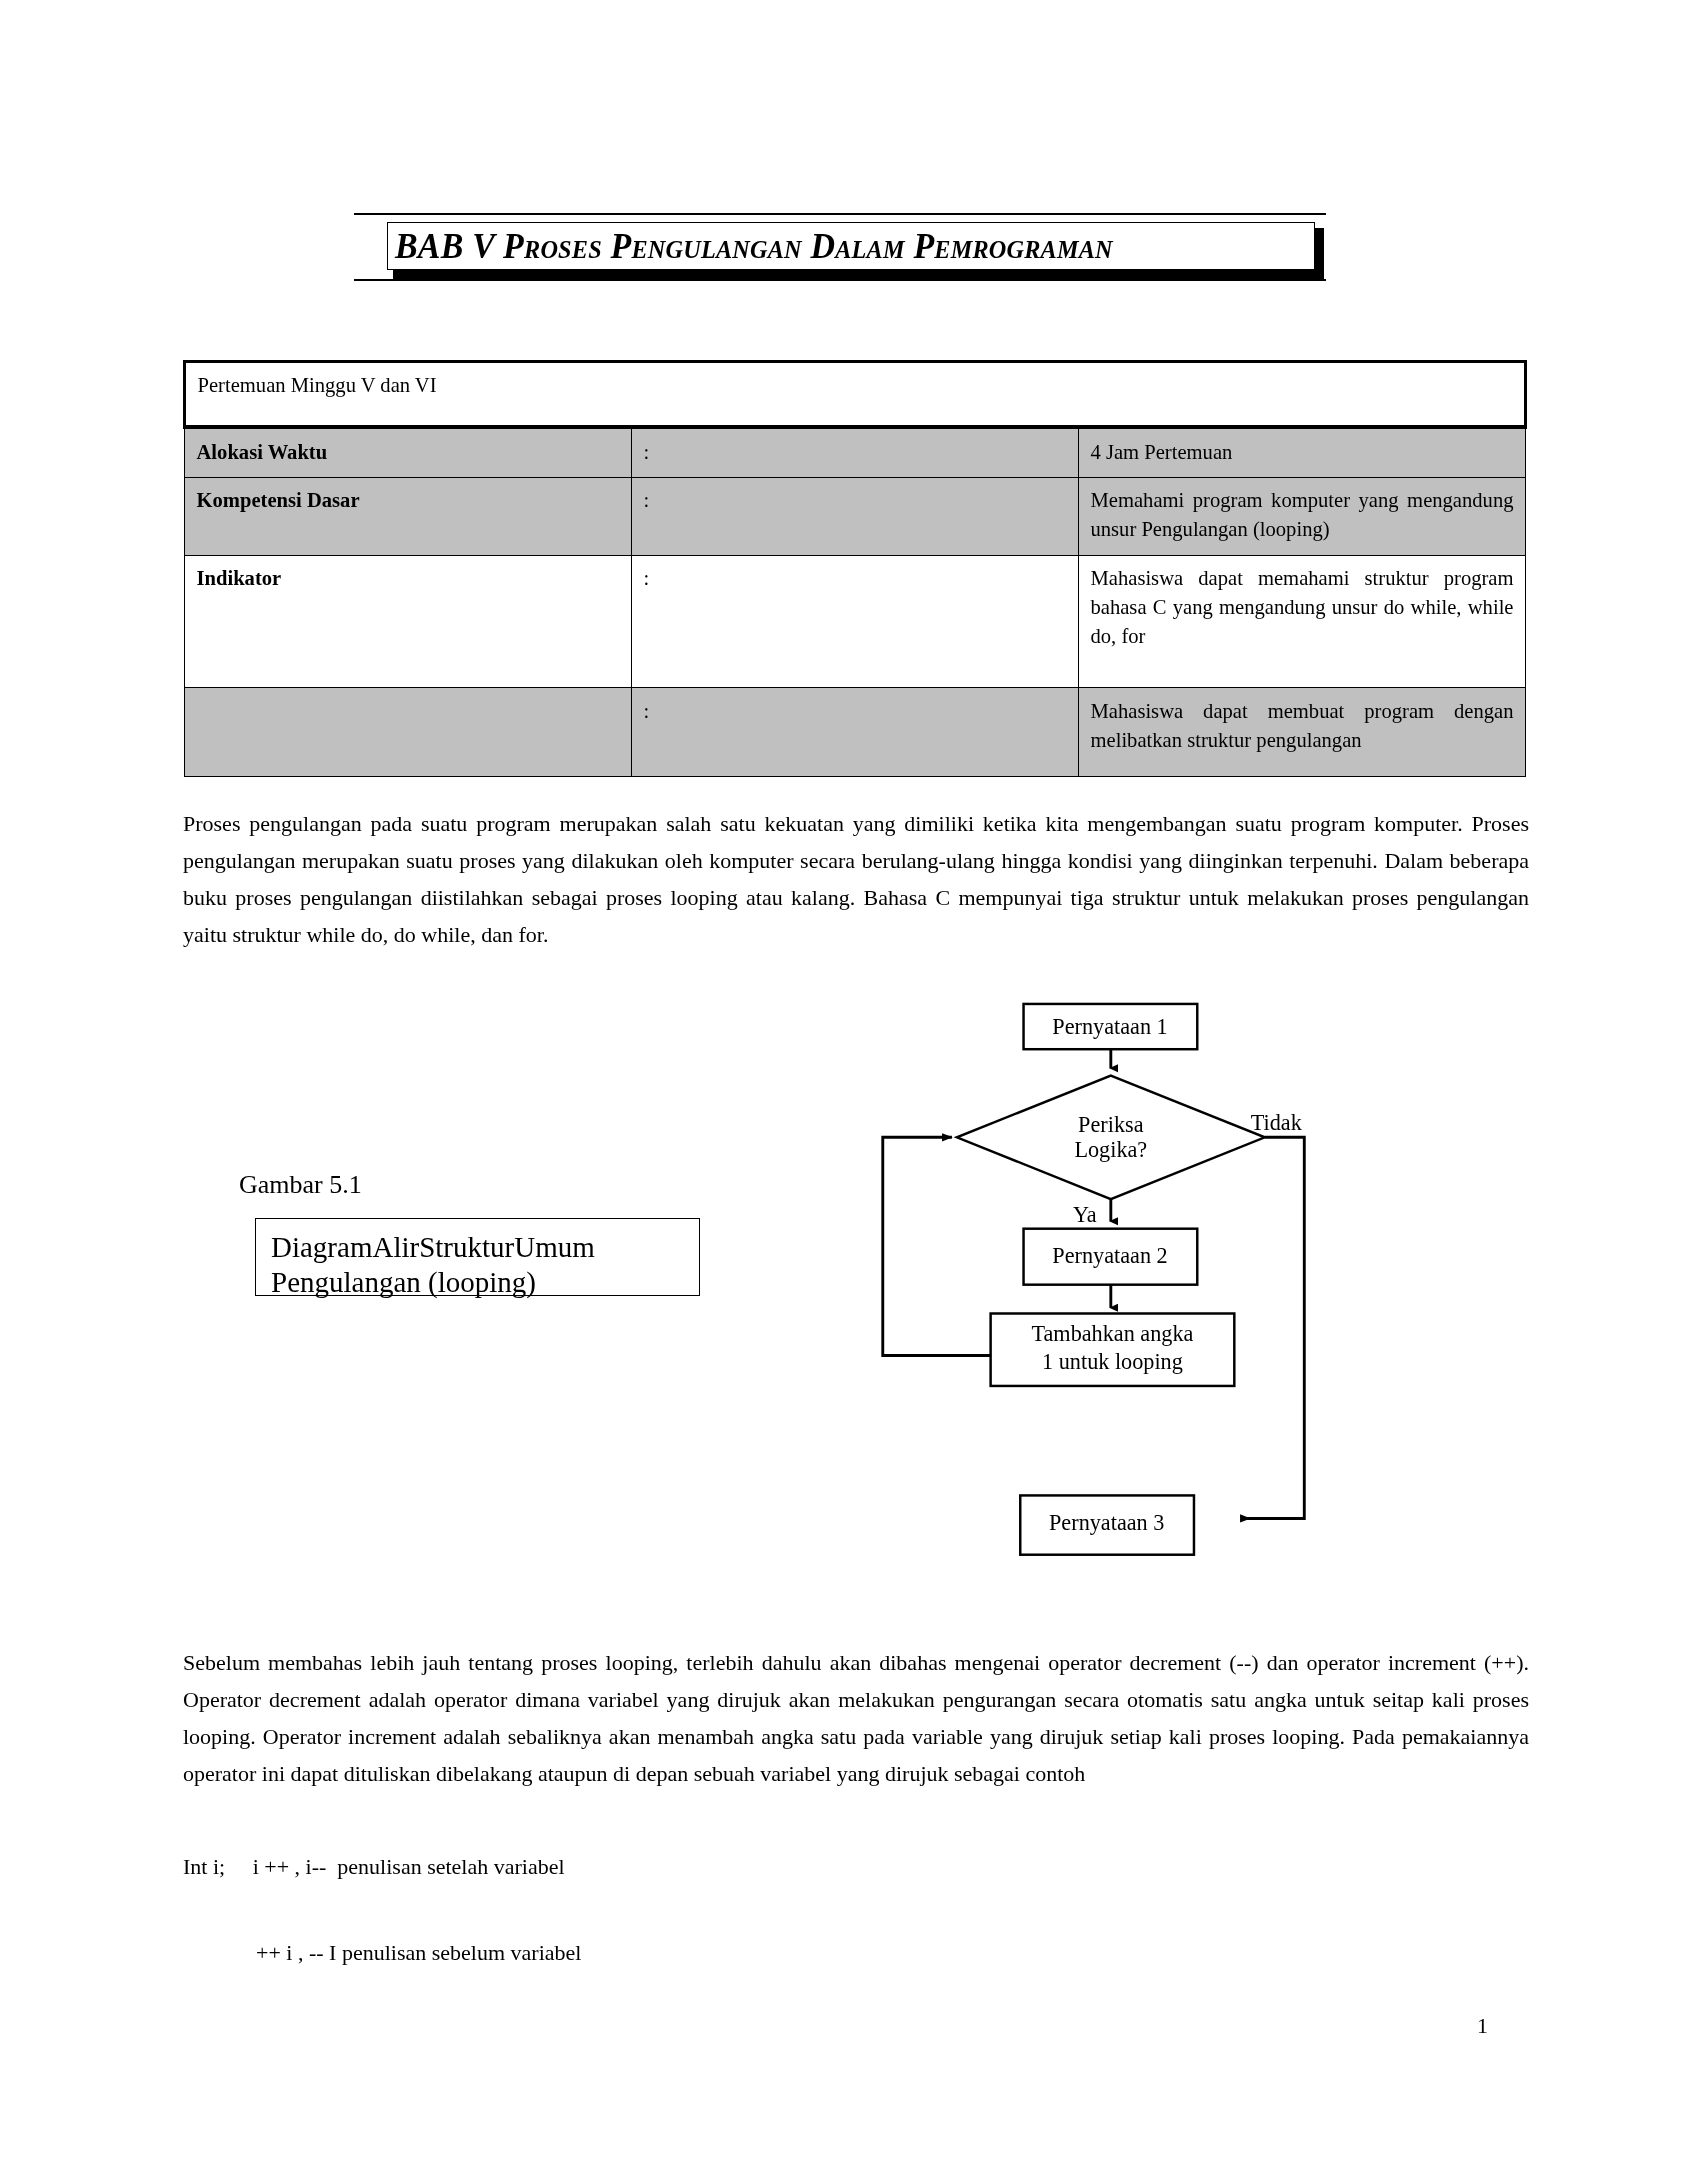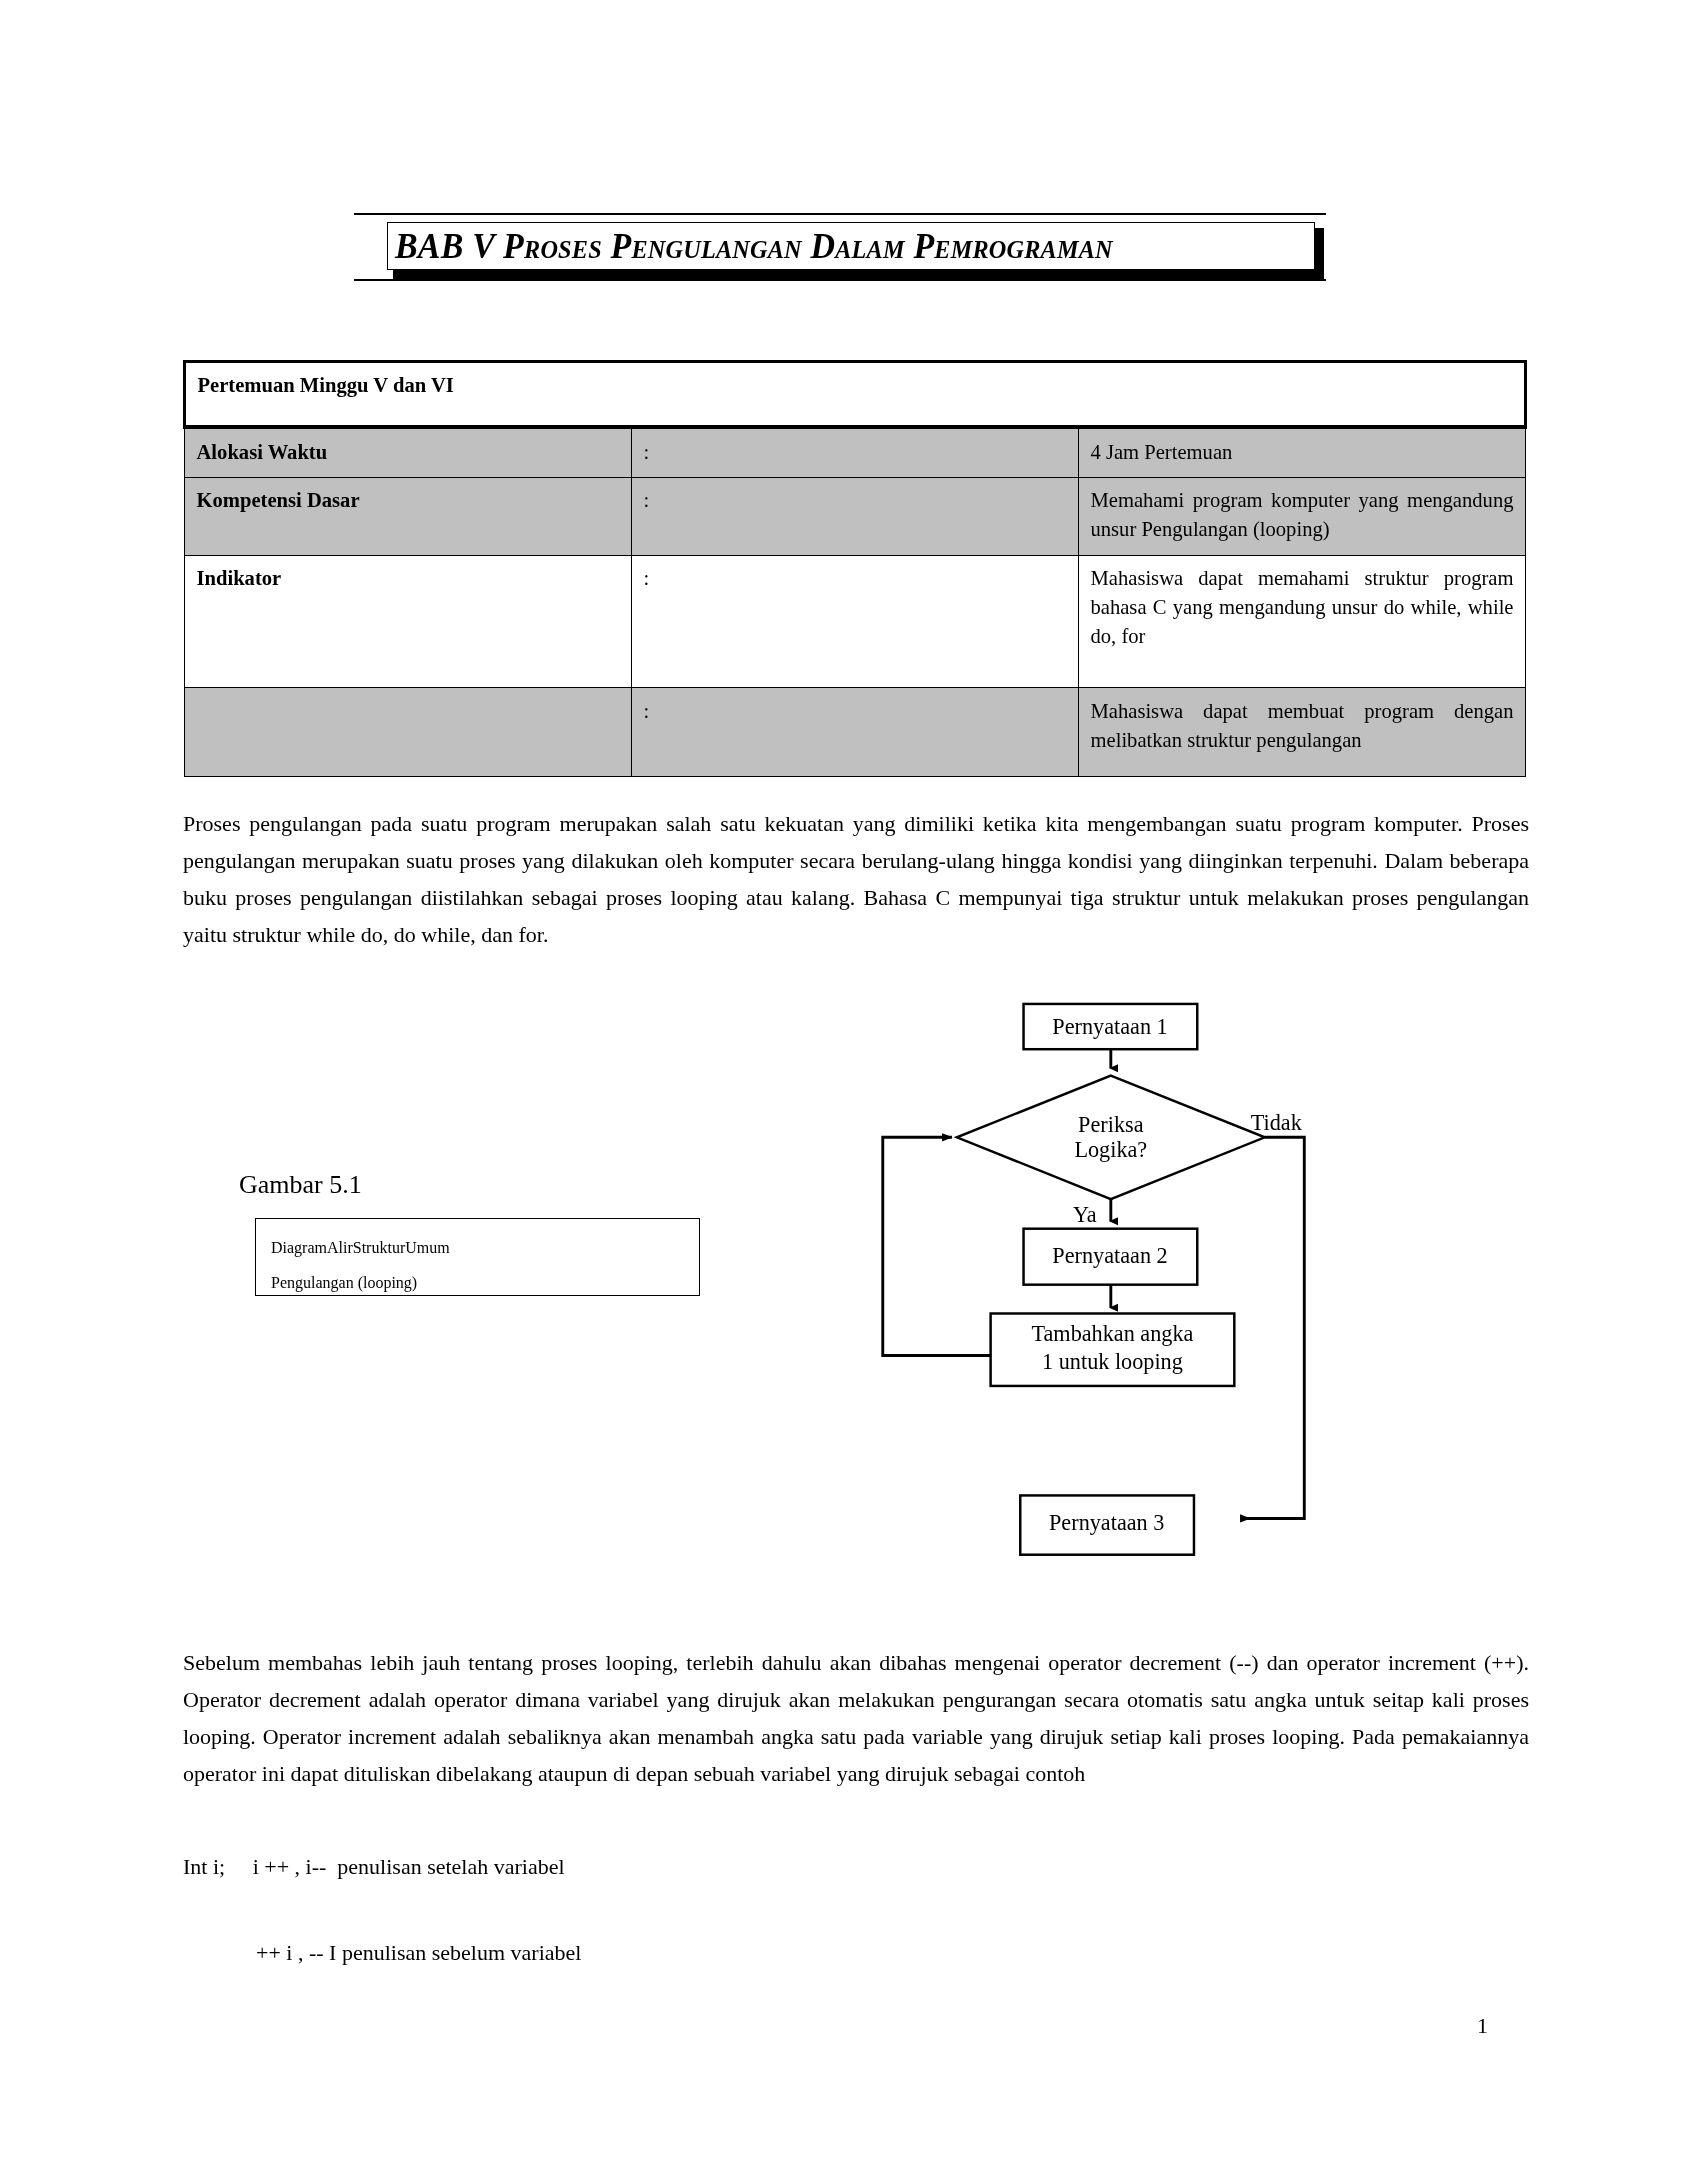--- a/index.html
+++ b/index.html
@@ -95,21 +95,21 @@
   .info-table tr.shade td { background: #c0c0c0; }
   .info-table tr.plain td { background: #ffffff; }
   .info-table td.c-label { width: 287px; font-weight: bold; }
   .info-table td.c-colon { width: 51px; text-align: left; }
   .info-table td.c-value { text-align: justify; text-align-last: left; }
   .info-table tr.hdr td {
     border-top: 3.3px solid #000;
     border-left: 3.3px solid #000;
     border-right: 3.3px solid #000;
     border-bottom: 4.1px solid #000;
-    font-weight: bold;
+    font-weight: normal;
     padding-bottom: 25px;
   }
   .info-table tr.tall td { padding-bottom: 28px; }
   .info-table tr.tall2 td { padding-bottom: 36px; }
   .info-table tr.last td { padding-bottom: 21.4px; }
 
   
   .para {
     position: absolute;
     width: 1346px;
@@ -143,21 +143,21 @@
   }
   .fig-box {
     position: absolute;
     left: 255px;
     top: 1218px;
     width: 445px;
     height: 78px;
     border: 1.6px solid #000;
     box-sizing: border-box;
     padding: 10.7px 15px 0 15px;
-    font-size: 16px;
+    font-size: 29px;
     line-height: 35px;
   }
   .fig-box .l1 {
     text-align: justify;
     text-align-last: justify;
     white-space: nowrap;
   }
   .fig-box .l1 > span { display: inline-block; }
   .fig-box .l2 { text-align: left; }
 

